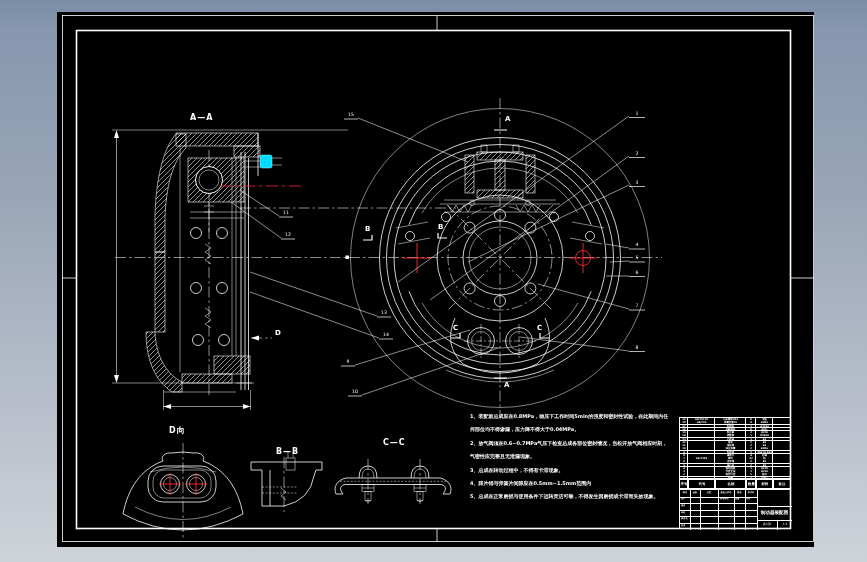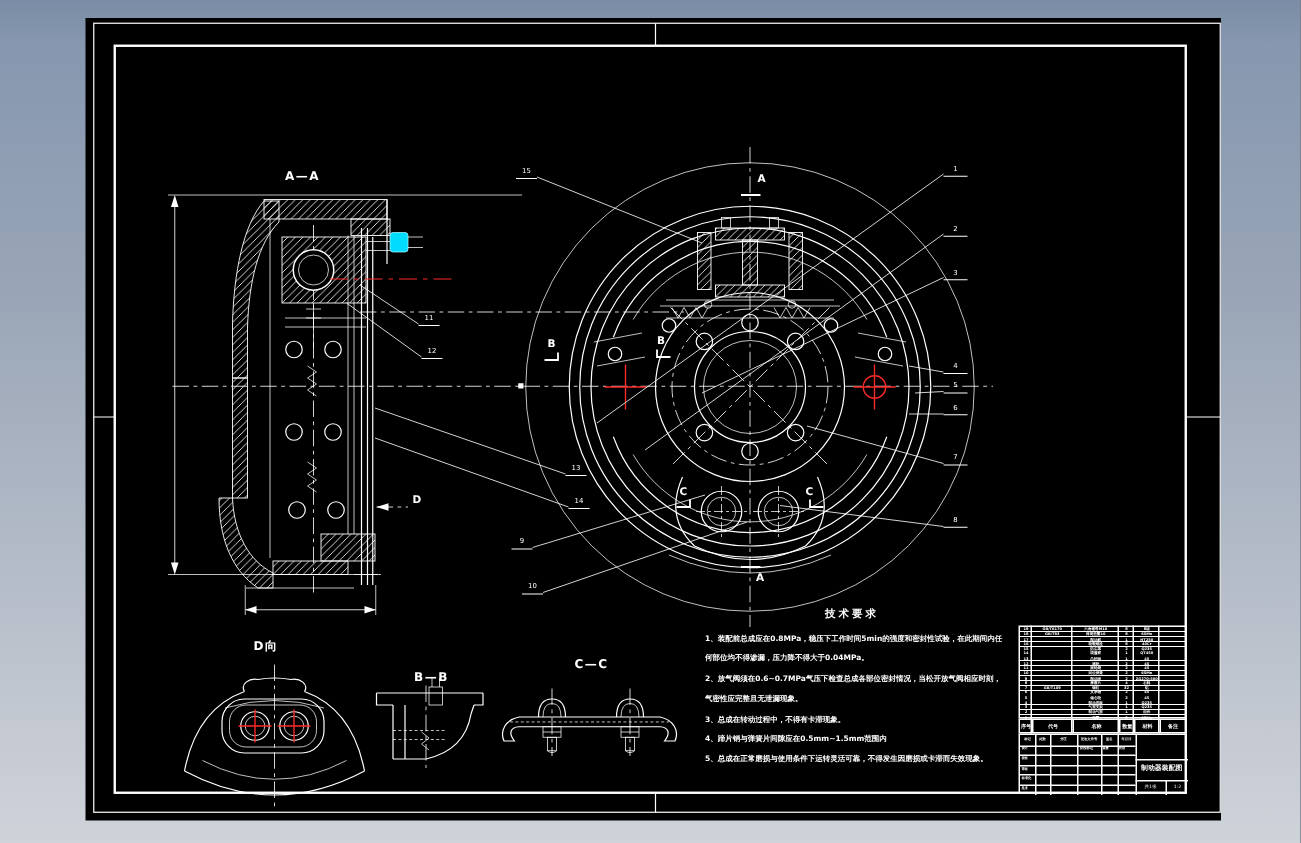--- a/index.html
+++ b/index.html
@@ -250,21 +250,20 @@
   <span class="callout" style="left:637px;top:345px">8</span>
   <span class="callout" style="left:348px;top:359px">9</span>
   <span class="callout" style="left:355px;top:389px">10</span>
   <span class="callout" style="left:286px;top:210px">11</span>
   <span class="callout" style="left:288px;top:232px">12</span>
   <span class="callout" style="left:384px;top:310px">13</span>
   <span class="callout" style="left:386px;top:332px">14</span>
   <span class="callout" style="left:351px;top:112px">15</span>
 
   <div class="tech">
-    <div class="t-title">技术要求</div>
     <div class="t-lines">
       <div>1、装配前总成应在0.8MPa，稳压下工作时间5min的强度和密封性试验，在此期间内任</div>
       <div>何部位均不得渗漏，压力降不得大于0.04MPa。</div>
       <div>2、放气阀须在0.6~0.7MPa气压下检查总成各部位密封情况，当松开放气阀相应时刻，</div>
       <div>气密性应完整且无泄漏现象。</div>
       <div>3、总成在转动过程中，不得有卡滞现象。</div>
       <div>4、蹄片销与弹簧片间隙应在0.5mm~1.5mm范围内</div>
       <div>5、总成在正常磨损与使用条件下运转灵活可靠，不得发生因磨损或卡滞而失效现象。</div>
     </div>
   </div>

